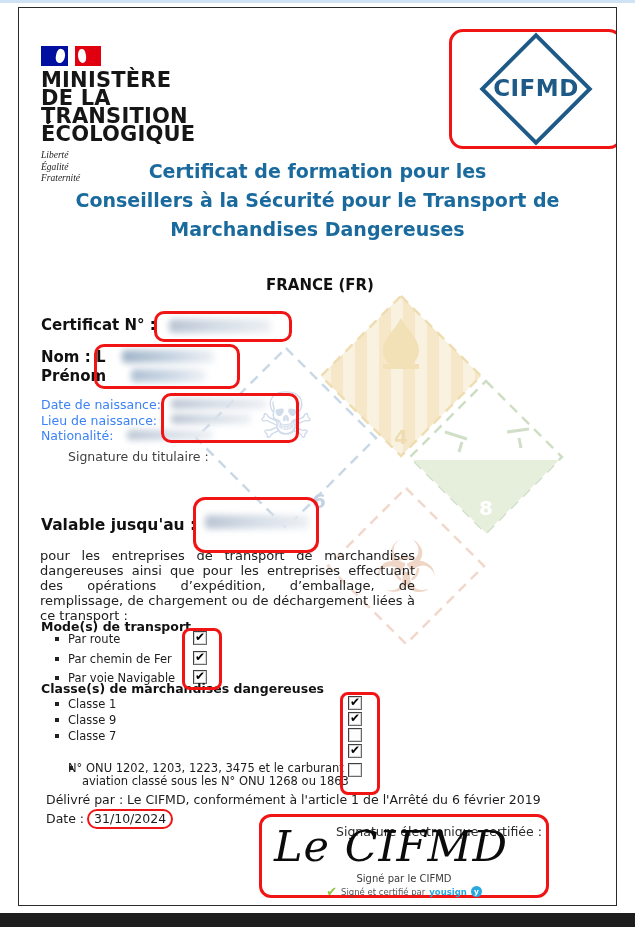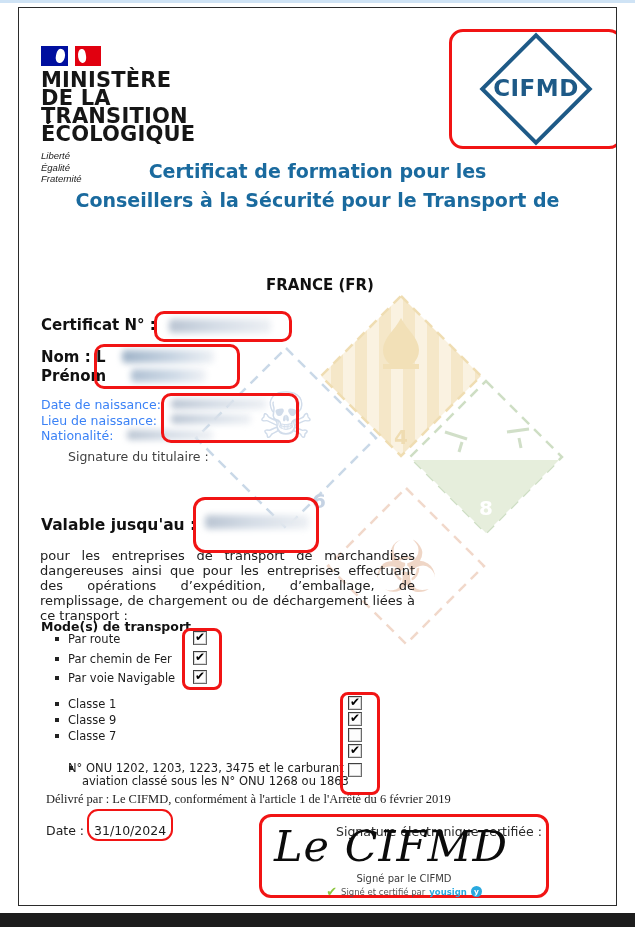--- a/index.html
+++ b/index.html
@@ -16,21 +16,21 @@
 
   
   .ministry { left:22px; top:38px; width:200px; }
   .flag { display:flex; width:60px; height:20px; }
   .flag .b { width:27px; background:#000f9f; position:relative; }
   .flag .b i { position:absolute; right:3px; top:3px; width:9px; height:14px; background:#fff; border-radius:40% 60% 50% 50%; transform:rotate(14deg); }
   .flag .g { width:7px; background:#fff; }
   .flag .r { width:26px; background:#e1000f; position:relative; }
   .flag .r i { position:absolute; left:3px; top:3px; width:8px; height:14px; background:#fff; border-radius:60% 40% 50% 50%; transform:rotate(-10deg); }
   .wordmark { margin-top:5px; font-size:21px; font-weight:bold; color:#161616; line-height:18px; letter-spacing:.2px; }
-  .motto { margin-top:7px; font-family:Liberation Sans, sans-serif; font-style:italic; font-size:9.5px; line-height:11.5px; color:#222; }
+  .motto { margin-top:7px; font-family:Liberation Serif, serif; font-style:italic; font-size:9.5px; line-height:11.5px; color:#222; }
 
   
   .redbox { position:absolute; border:3px solid #f11414; border-radius:12px; z-index:3; pointer-events:none; }
 
   
   .rb-cifmd { left:430px; top:21px; width:174px; height:120px; border-radius:14px; }
   .cifmd-wrap { position:absolute; left:0; top:0; right:0; bottom:0; }
   .cifmd-diamond { position:absolute; left:44px; top:17px; width:80px; height:80px; border:4px solid #1e5a87; transform:rotate(45deg); background:#fff; }
   .cifmd-text { position:absolute; left:0; right:0; top:43px; text-align:center; font-size:23px; font-weight:bold; color:#1e5a87; letter-spacing:.5px; }
 
@@ -61,23 +61,23 @@
   .cb[data-checked="true"]::after { content:"✔"; position:absolute; left:1px; top:-2px; font-size:12px; font-weight:bold; color:#000; }
 
   .rb-cert    { left:135px; top:303px; width:138px; height:31px; border-radius:10px; }
   .rb-nom     { left:75px;  top:336px; width:146px; height:45px; border-radius:10px; }
   .rb-birth   { left:142px; top:385px; width:138px; height:50px; border-radius:10px; }
   .rb-valable { left:174px; top:489px; width:126px; height:56px; }
   .rb-modes   { left:163px; top:620px; width:40px;  height:62px; border-radius:8px; }
   .rb-classes { left:321px; top:684px; width:40px;  height:103px; border-radius:8px; }
   .rb-sign    { left:240px; top:806px; width:290px; height:84px; }
 
-  .issued { left:27px; top:784px; font-size:12.5px; color:#1c1c1c;font-family:Liberation Serif, serif; }
+  .issued { left:27px; top:784px; font-size:12.5px; color:#1c1c1c; }
   .date-line { left:27px; top:801px; font-size:12.5px; color:#1c1c1c; }
-  .date-oval { display:inline-block; border:2.5px solid #f11414; border-radius:11px; padding:12px 5px 1px 5px; margin-left:3px; }
+  .date-oval { display:inline-block; border:2.5px solid #f11414; border-radius:11px; padding:0 5px 1px 5px; margin-left:3px; }
 
   
   .sig-label { position:absolute; left:74px; top:7px; font-size:12.5px; color:#2a2a2a; white-space:nowrap; }
   .sig-script { position:absolute; left:12px; top:4px; font-family:"DejaVu Serif","Liberation Serif",serif; font-style:italic; font-size:43px; color:#0b0b0b; letter-spacing:1px; white-space:nowrap; }
   .sig-by { position:absolute; left:0; right:0; top:56px; text-align:center; font-size:10px; color:#3a3a3a; }
   .sig-certified { position:absolute; left:0; right:0; top:69px; display:flex; justify-content:center; align-items:center; gap:4px; font-size:8.5px; color:#555; }
   .check-green { color:#8dc63f; font-size:13px; font-weight:bold; line-height:10px; }
   .brand { color:#29a9df; font-weight:bold; }
   .ys-badge { display:inline-block; width:11px; height:11px; border-radius:50%; background:#29a9df; color:#fff; font-size:7.5px; font-weight:bold; text-align:center; line-height:11px; }
 </style>
@@ -149,20 +149,21 @@
     <div class="redbox rb-cifmd">
       <div class="cifmd-wrap">
         <div class="cifmd-diamond"></div>
         <div class="cifmd-text">CIFMD</div>
       </div>
     </div>
 
     <div class="layer title">
       <div>Certificat de formation pour les</div>
       <div>Conseillers à la Sécurité pour le Transport de</div>
+      <div>Marchandises Dangereuses</div>
     </div>
     <div class="layer country">FRANCE (FR)</div>
 
     <div class="layer cert-no lbl-bold">Certificat N° :</div>
     <div class="blur" style="left:150px;top:311px;width:102px;height:14px;"></div>
     <div class="redbox rb-cert"></div>
 
     <div class="layer nom-block lbl-bold">
       <div>Nom : L</div>
       <div>Prénom</div>
@@ -200,20 +201,21 @@
     </div>
     <div class="item-row" style="top:663px;">
       <span class="bullet"></span>
       <span>Par voie Navigable</span>
     </div>
     <div class="cb" style="left:174px;top:623px;" data-checked="true"></div>
     <div class="cb" style="left:174px;top:643px;" data-checked="true"></div>
     <div class="cb" style="left:174px;top:662px;" data-checked="true"></div>
     <div class="redbox rb-modes"></div>
 
+    <div class="layer sec-head h-classes">Classe(s) de marchandises dangereuses</div>
     <div class="item-row" style="top:689px;">
       <span class="bullet"></span>
       <span>Classe 1</span>
     </div>
     <div class="item-row" style="top:705px;">
       <span class="bullet"></span>
       <span>Classe 9</span>
     </div>
     <div class="item-row" style="top:721px;">
       <span class="bullet"></span>

